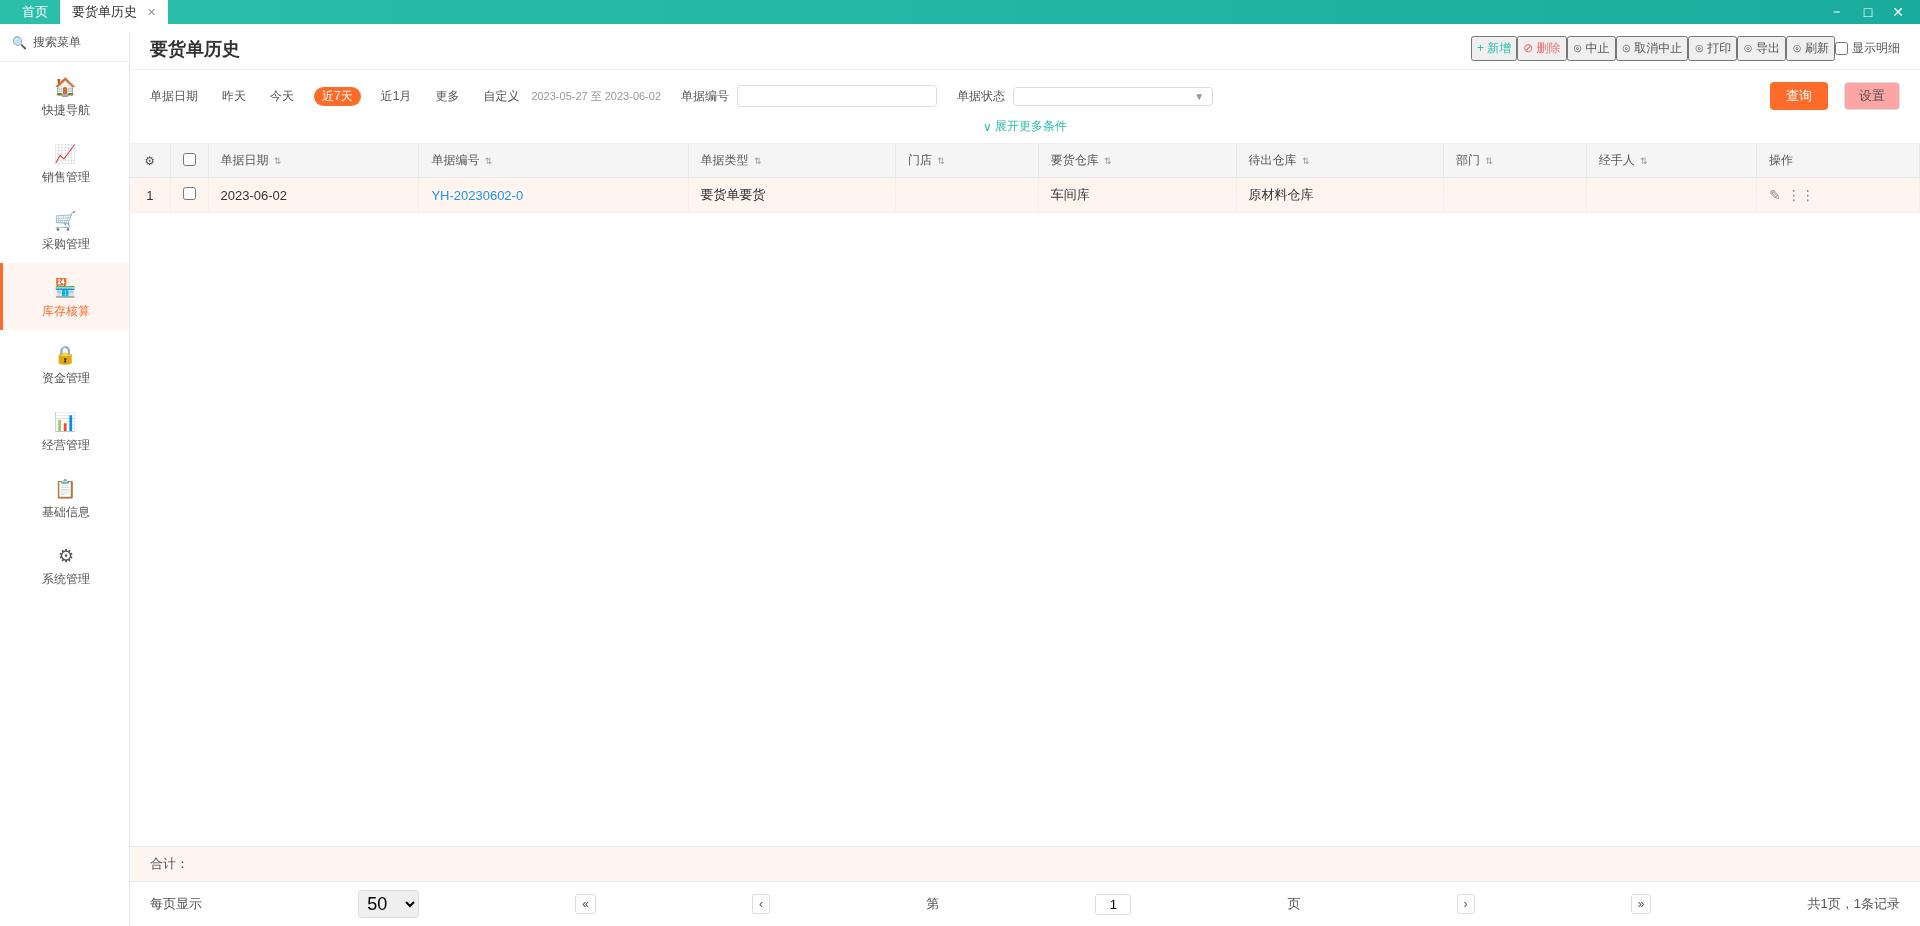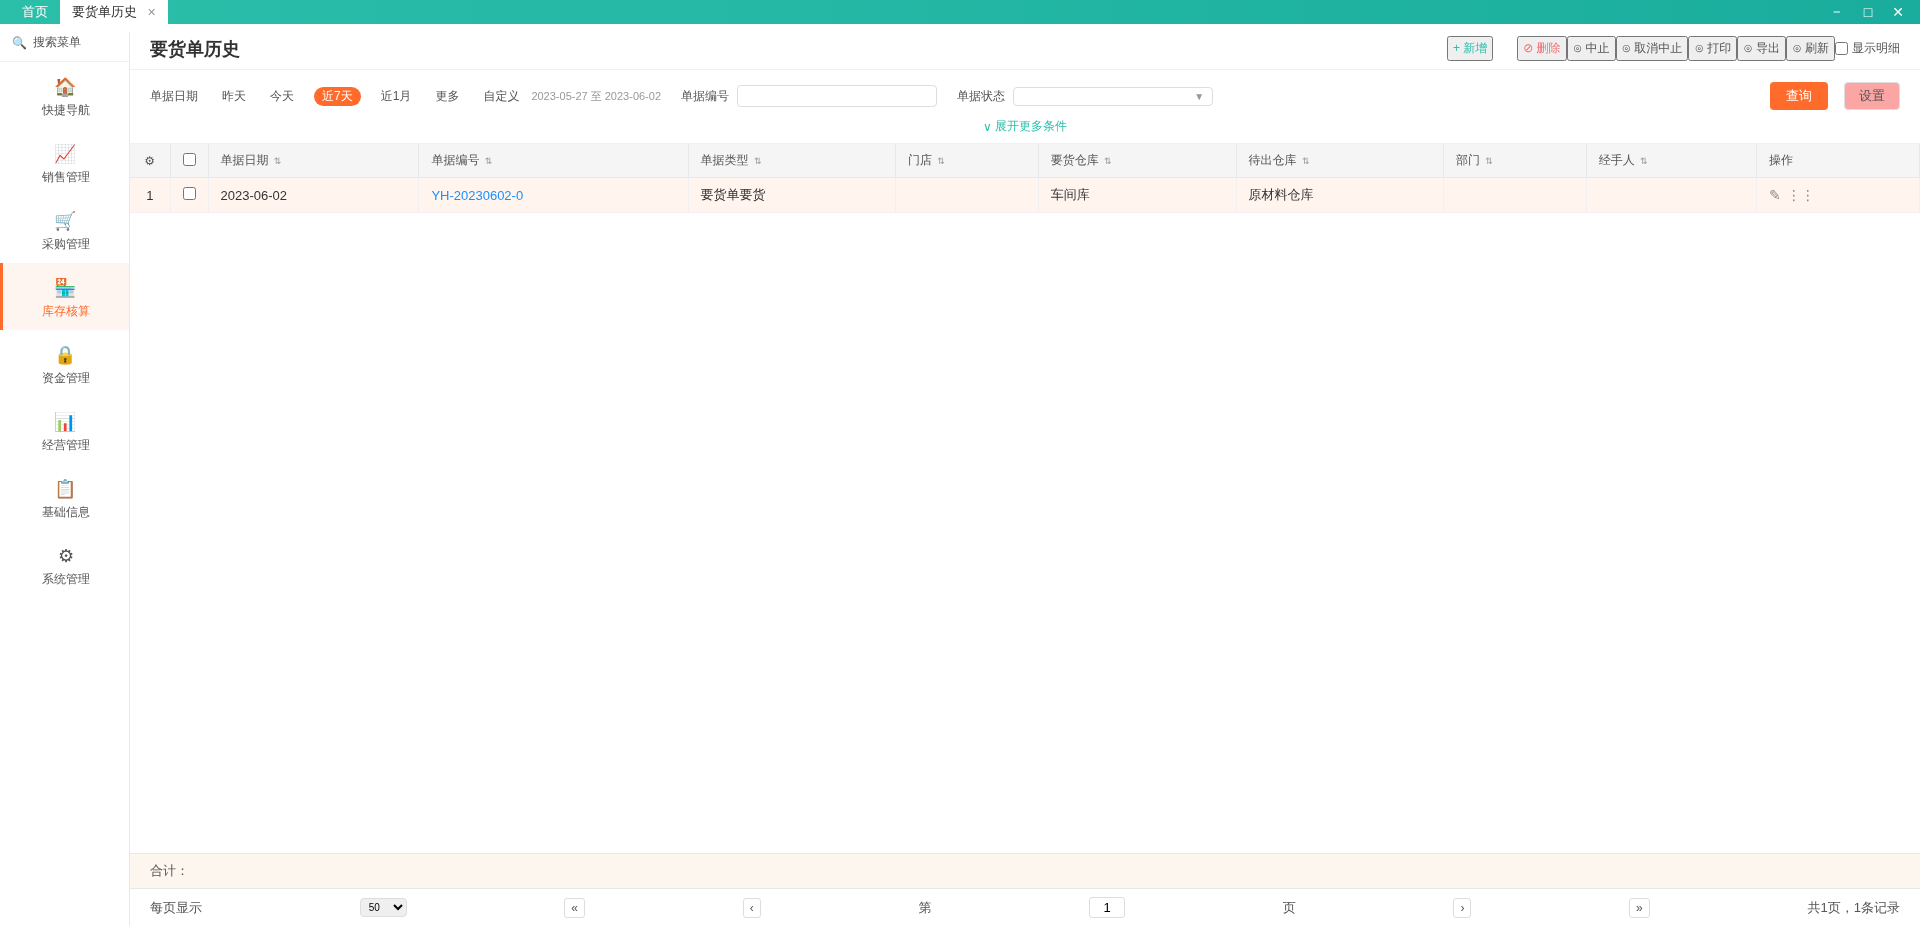--- a/index.html
+++ b/index.html
@@ -118,21 +118,21 @@
       gap: 3px;
       font-size: 12px;
       color: #555;
       cursor: pointer;
       padding: 2px 4px;
     }
     .btn-new {
       color: #2bbfaa;
       font-weight: 500;
     }
-    .btn-delete { color: #f56c6c; margin-left: 24px; }
+    .btn-delete { color: #f56c6c; }
     .btn-primary {
       background: #ff6b2b;
       color: #fff;
       border: none;
       padding: 5px 16px;
       border-radius: 4px;
       cursor: pointer;
       font-size: 13px;
     }
     .btn-setting {
@@ -281,21 +281,21 @@
       font-size: 13px;
       color: #555;
       border-top: 1px solid #e8e8e8;
       flex-shrink: 0;
       background: #fff;
     }
     .pagination-bar select {
       border: 1px solid #ddd;
       border-radius: 4px;
       padding: 2px 4px;
-      font-size: 10px;
+      font-size: 18px;
     }
     .page-btn {
       border: 1px solid #ddd;
       background: #fff;
       padding: 2px 6px;
       border-radius: 3px;
       cursor: pointer;
       font-size: 12px;
       color: #555;
     }

